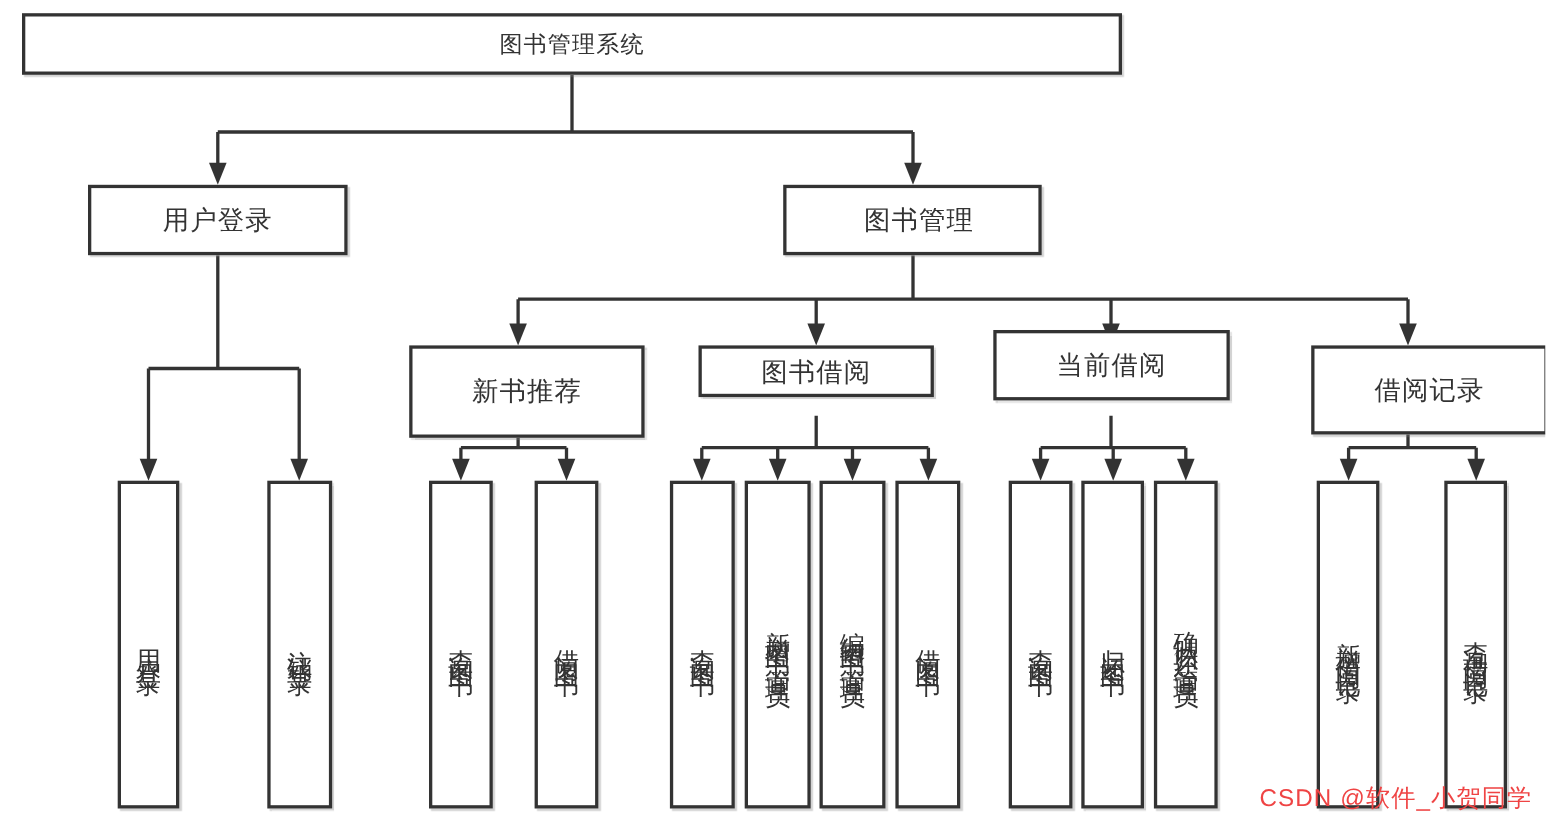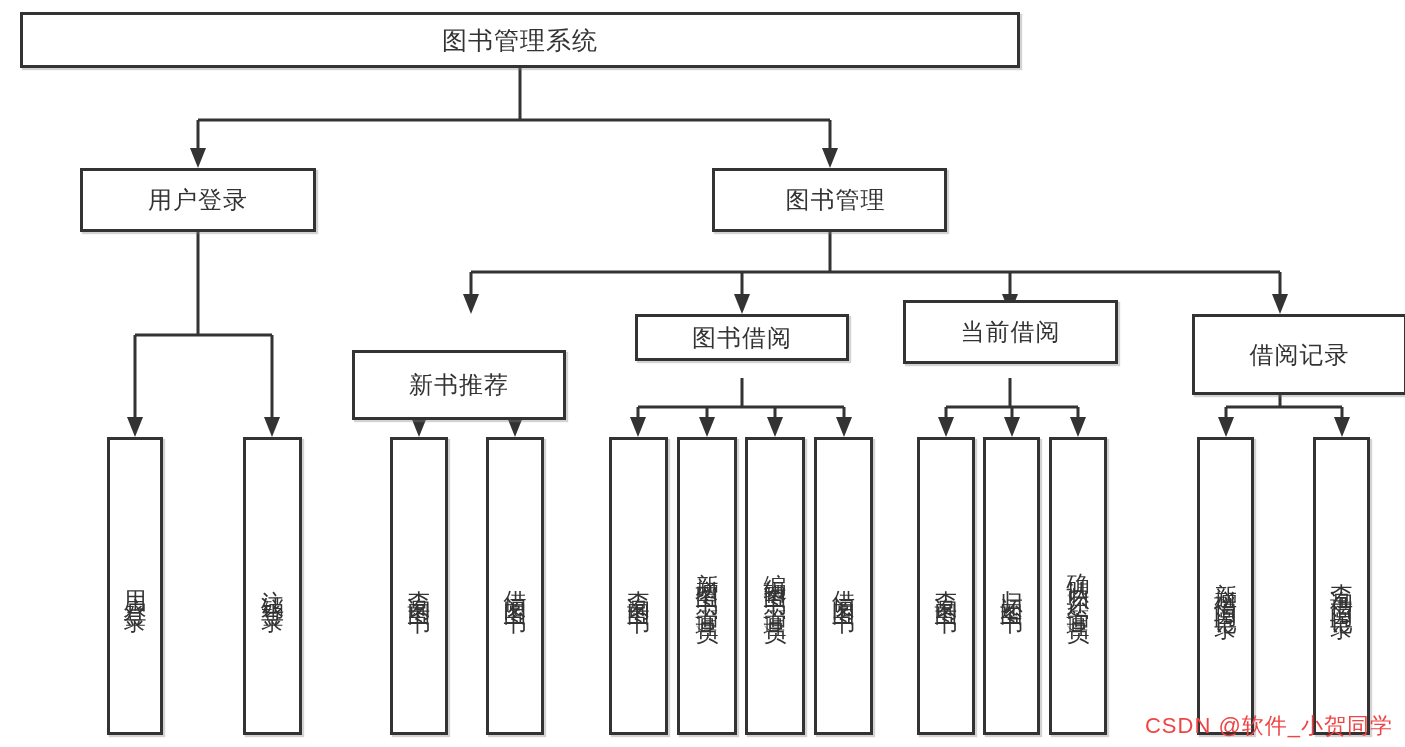--- a/index.html
+++ b/index.html
@@ -4,21 +4,21 @@
 <style>
   html,body{margin:0;padding:0;background:#ffffff;font-family:"Liberation Sans",sans-serif;}
   #canvas{position:relative;width:1405px;height:747px;background:#ffffff;overflow:hidden;}
   #wires{position:absolute;left:0;top:0;pointer-events:none;}
   .box{
     position:absolute;background:#ffffff;border:3px solid #333333;box-sizing:border-box;
     display:flex;align-items:center;justify-content:center;color:#333333;
     box-shadow:2px 2px 1px rgba(130,130,130,0.35);
   }
   .h-label{font-size:24px;letter-spacing:1px;white-space:nowrap;}
-  .root .h-label{font-size:25px;}
+  .root .h-label{font-size:21px;}
   .v-label{
     writing-mode:vertical-rl;text-orientation:mixed;
     font-size:23px;letter-spacing:7px;line-height:1;white-space:nowrap;
   }
   .watermark{
     position:absolute;right:12px;bottom:6px;color:#ef4444;font-size:22px;
     letter-spacing:1px;white-space:nowrap;
   }
 </style>
 </head>
@@ -61,21 +61,21 @@
     <span class="h-label">图书管理系统</span>
   </div>
 
   <div class="box" style="left:80px;top:168px;width:236px;height:64px;">
     <span class="h-label">用户登录</span>
   </div>
   <div class="box" style="left:712px;top:168px;width:235px;height:64px;padding-left:12px;">
     <span class="h-label">图书管理</span>
   </div>
 
-  <div class="box" style="left:352px;top:314px;width:214px;height:70px;margin-top:36px;">
+  <div class="box" style="left:372px;top:314px;width:214px;height:84px;">
     <span class="h-label">新书推荐</span>
   </div>
   <div class="box" style="left:635px;top:314px;width:214px;height:47px;">
     <span class="h-label">图书借阅</span>
   </div>
   <div class="box" style="left:903px;top:300px;width:215px;height:64px;">
     <span class="h-label">当前借阅</span>
   </div>
   <div class="box" style="left:1192px;top:314px;width:215px;height:81px;">
     <span class="h-label">借阅记录</span>

